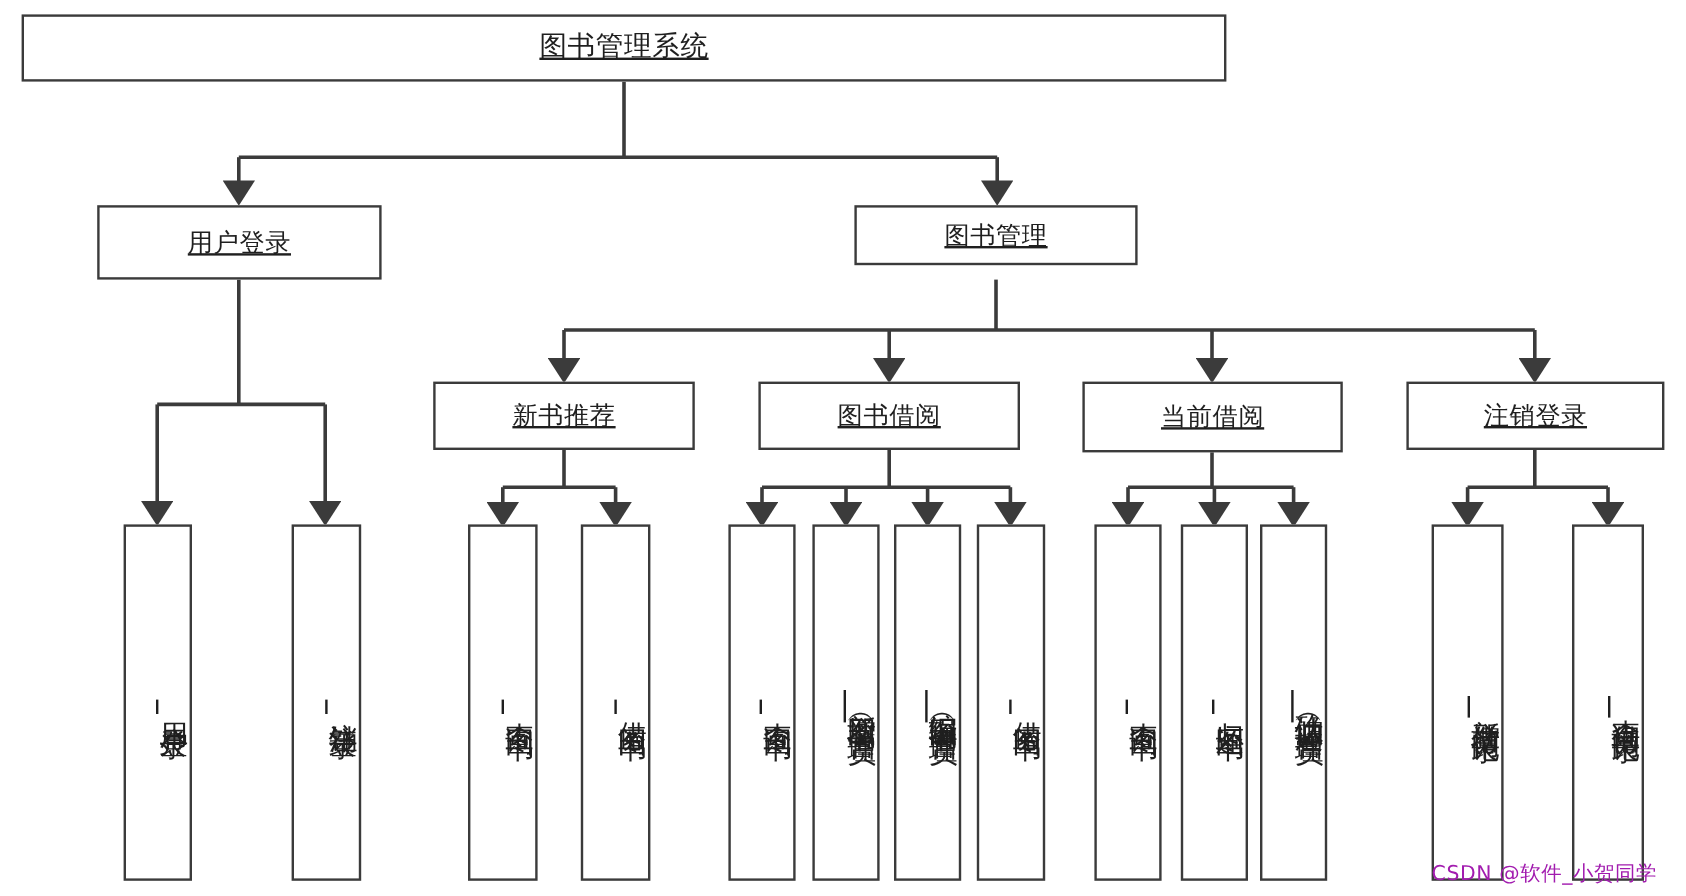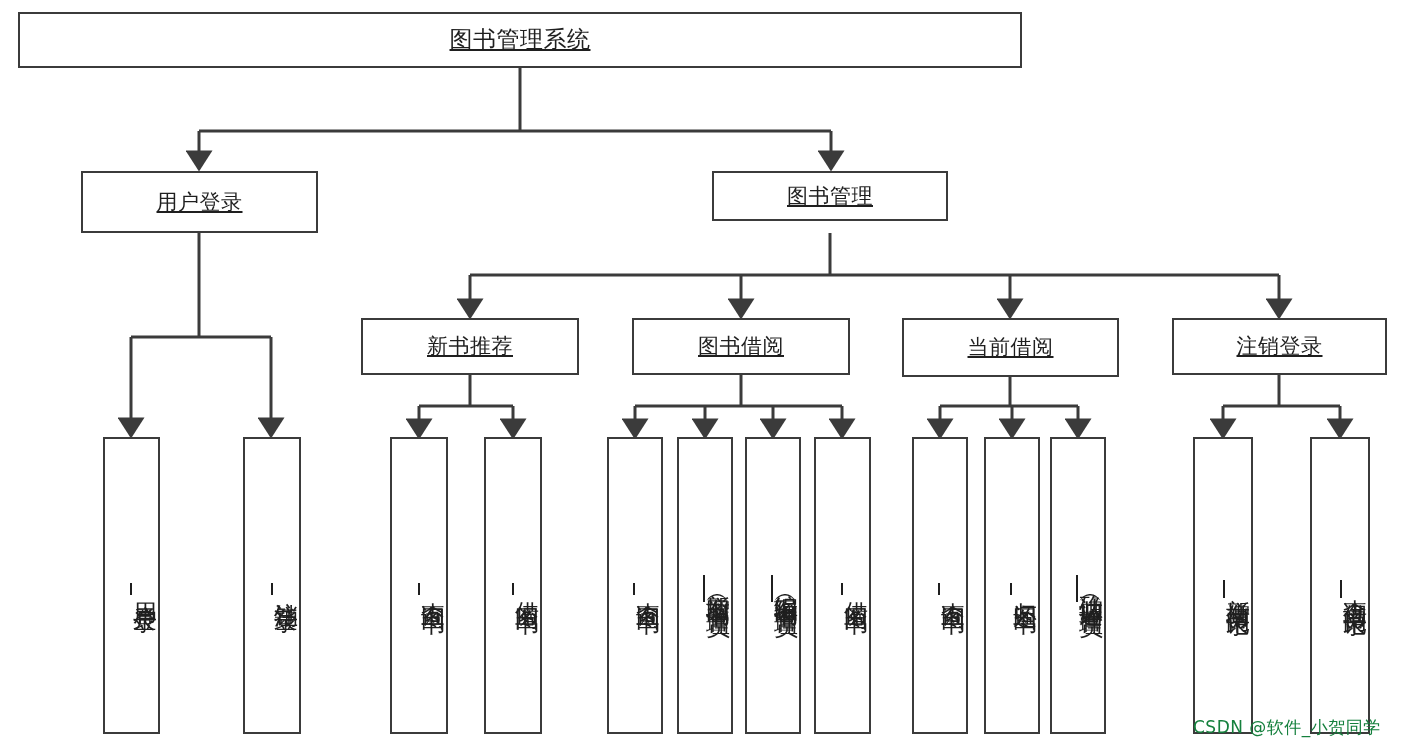--- a/index.html
+++ b/index.html
@@ -53,21 +53,21 @@
     padding-top: 6px;
     align-items: flex-start;
     justify-content: center;
   }
   .node.leaf .lbl {
     line-height: 1.1;
     letter-spacing: 3px;
   }
   .watermark {
     position: absolute;
-    color: #15803d;
+    color: #a21caf;
     font-size: 17px;
     white-space: nowrap;
     letter-spacing: 0.5px;
   }
 </style>
 </head>
 <body>
 
 <div id="canvas">
 

